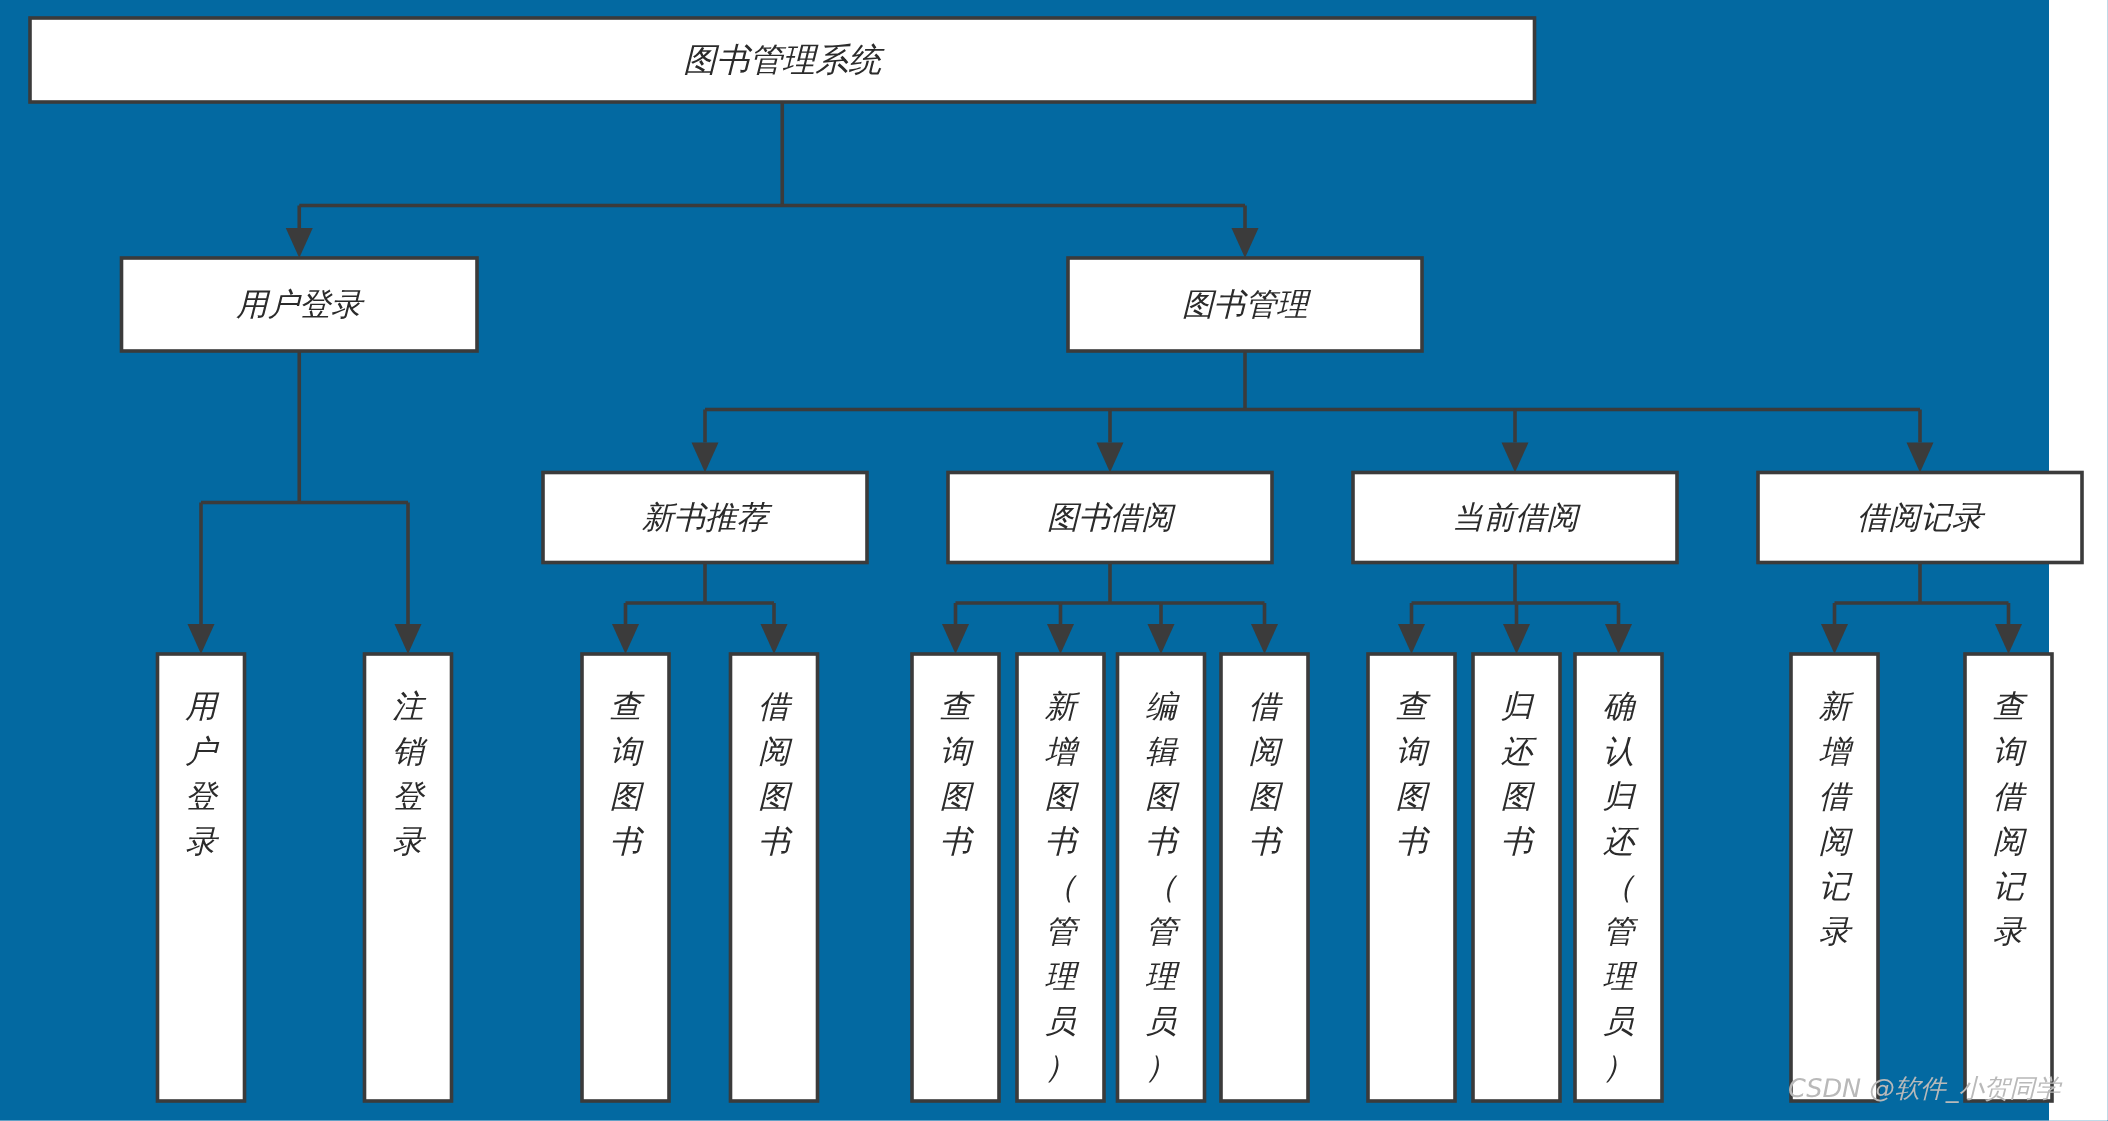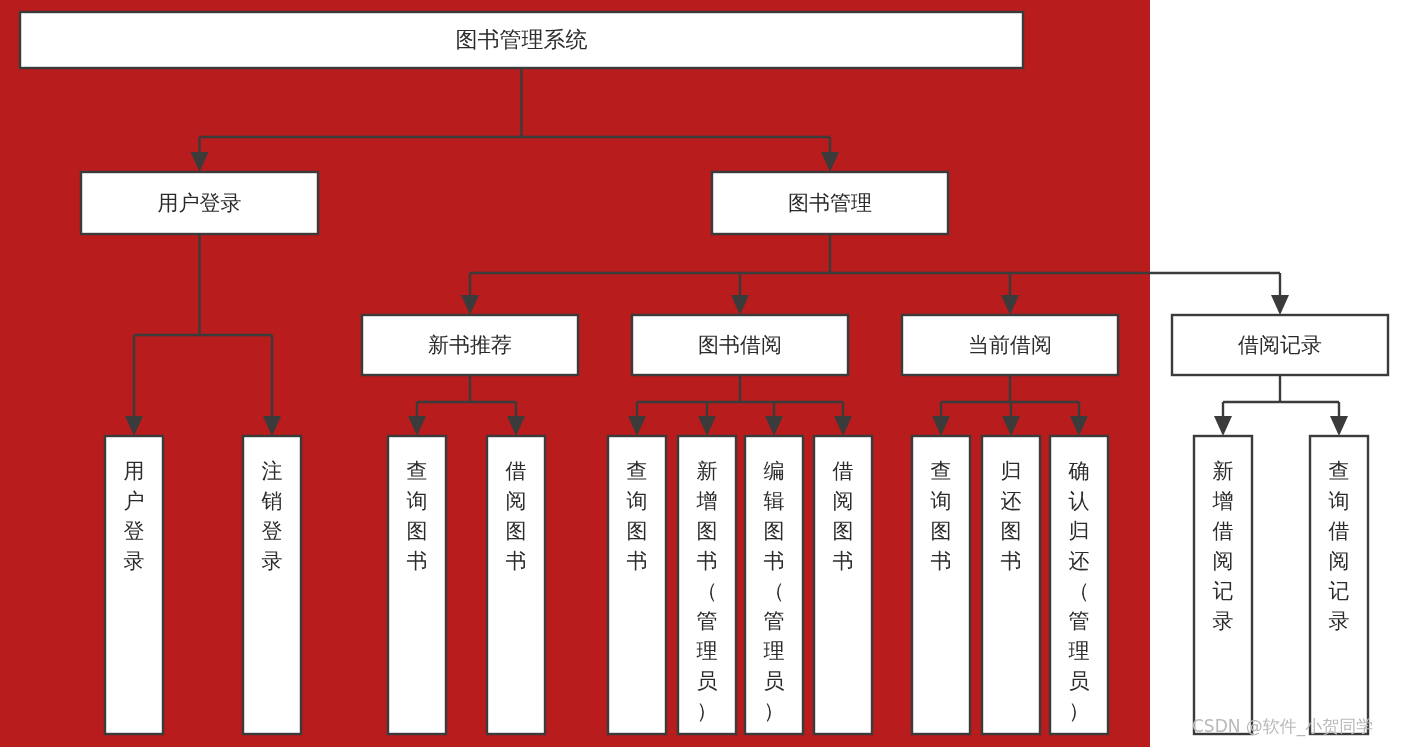--- a/index.html
+++ b/index.html
@@ -10,23 +10,24 @@
   }
   body {
     font-family: "DejaVu Sans", "Liberation Sans", sans-serif;
     width: 1405px;
     height: 747px;
     overflow: hidden;
     position: relative;
   }
   #diagram-root {
     position: relative;
-    width: 1150px;
+    width: 1366px;
     height: 747px;
-    background: #b91c1c;
+    background: #0369a1;
+    font-style: italic;
   }
   svg.diagram-canvas {
     position: absolute;
     left: 0;
     top: 0;
     width: 1405px;
     height: 747px;
     display: block;
   }
   .node-box {

